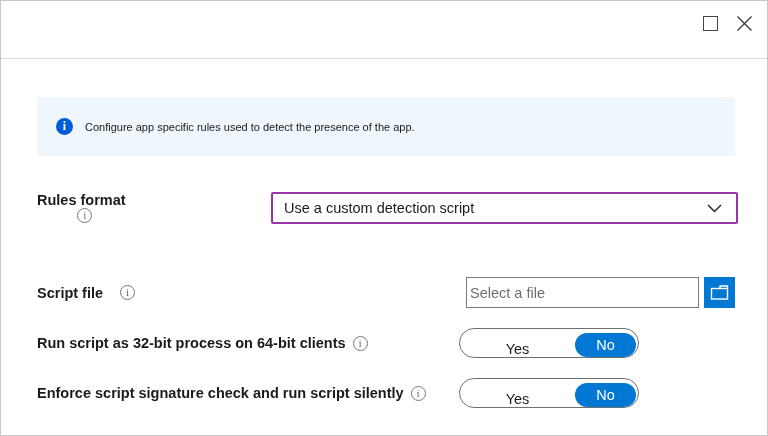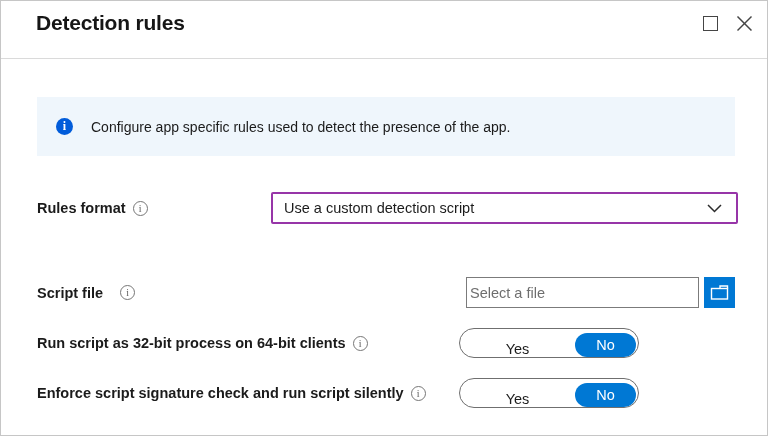--- a/index.html
+++ b/index.html
@@ -66,22 +66,22 @@
     border-radius: 50%;
     background: #015CDA;
     color: #fff;
     font-size: 12px;
     font-weight: 700;
     font-family: "Liberation Serif", serif;
     display: flex; align-items: center; justify-content: center;
     flex: 0 0 auto;
   }
   .info-banner-text {
-    margin-left: 18px;
-    font-size: 14px;
+    margin-left: 12px;
+    font-size: 11px;
     color: #1b1b1b;
   }
 
   .row-label {
     position: absolute;
     left: 36px;
     display: flex;
     align-items: center;
     font-weight: 600;
     font-size: 14.5px;
@@ -180,42 +180,41 @@
   }
 
   .toggle-row-1 { top: 327px; }
   .toggle-row-2 { top: 377px; }
 </style>
 </head>
 <body>
 
 <div class="window">
 
-  <div class="panel-title">Detection rules</div>
 
   <div class="win-controls">
     <button class="ctrl-btn">
       <span class="maximize-glyph"></span>
     </button>
     <button class="ctrl-btn">
       <svg width="17" height="17" viewBox="0 0 17 17">
         <line x1="1.5" y1="1.5" x2="15.5" y2="15.5" stroke="#454545" stroke-width="1.5"></line>
         <line x1="15.5" y1="1.5" x2="1.5" y2="15.5" stroke="#454545" stroke-width="1.5"></line>
       </svg>
     </button>
   </div>
 
   <div class="header-divider"></div>
 
   <div class="info-banner">
     <span class="info-banner-icon">i</span>
     <span class="info-banner-text">Configure app specific rules used to detect the presence of the app.</span>
   </div>
 
-  <div class="row-label" style="top:191px; height:32px;">
+  <div class="row-label" style="top:191px; height:32px;flex-direction:column;">
     <span>Rules format</span>
     <span class="tooltip-icon">i</span>
   </div>
   <div class="dropdown">
     <span class="dropdown-value">Use a custom detection script</span>
     <span class="chevron-wrap">
       <svg width="15" height="9" viewBox="0 0 15 9">
         <polyline points="1,1 7.5,7.5 14,1" fill="none" stroke="#2b2b2b" stroke-width="1.5"></polyline>
       </svg>
     </span>

